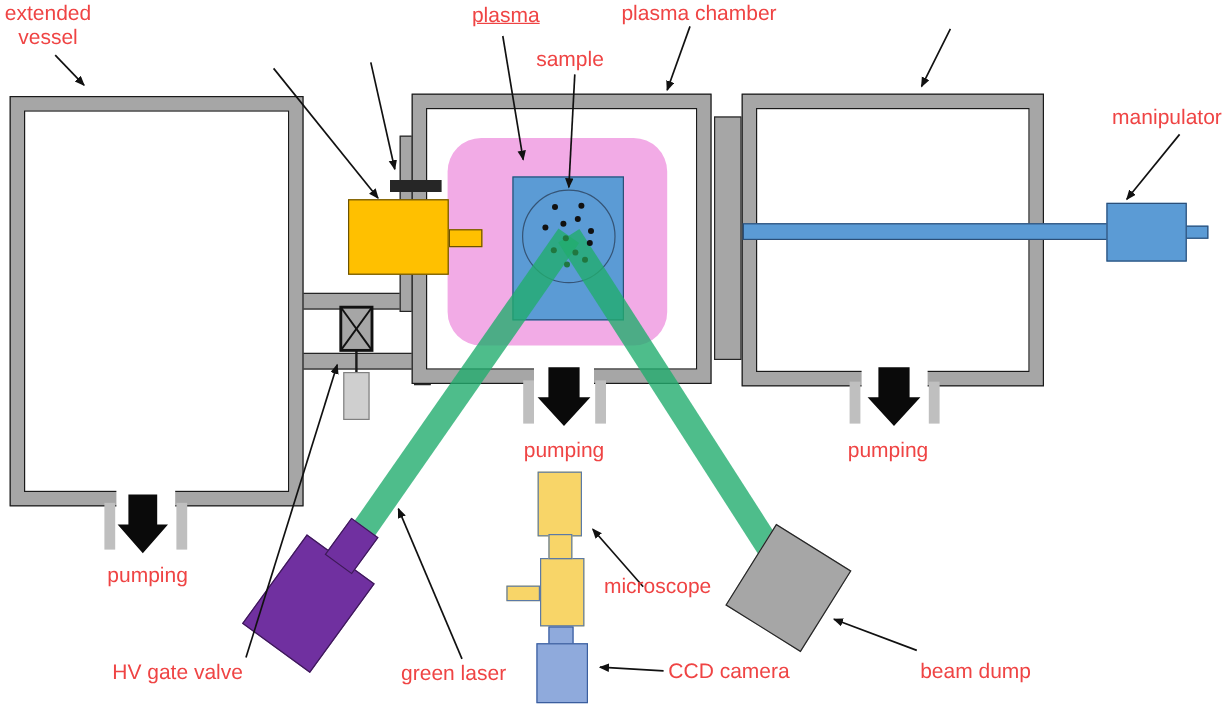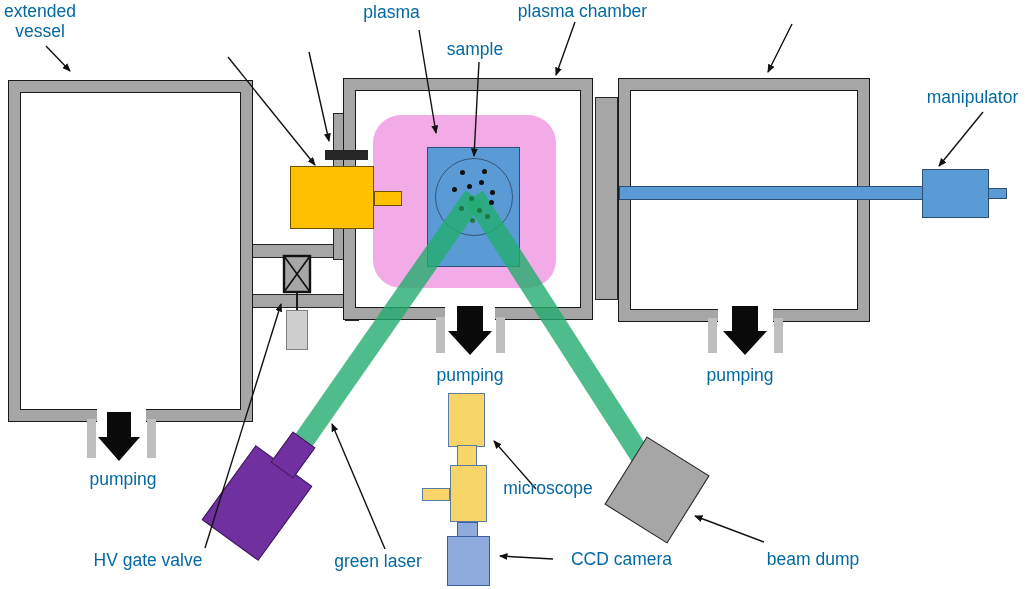--- a/index.html
+++ b/index.html
@@ -2,21 +2,21 @@
 <html><head>
 <meta charset="utf-8">
 <style>
   html,body{margin:0;padding:0;background:#fff;}
   #canvas{
     position:relative;width:1025px;height:589px;background:#ffffff;
     font-family:"Liberation Sans",sans-serif;color:#111;overflow:hidden;
   }
   .lbl{
     position:absolute;font-size:17.5px;line-height:1.12;text-align:center;
-    color:#0369a1;white-space:normal;
+    color:#ef4444;white-space:normal;
   }
   .nowrap{white-space:nowrap;}
   
   .frame{position:absolute;background:#A6A6A6;border:1.6px solid #1a1a1a;box-sizing:border-box;}
   .frame .inner{position:absolute;left:11px;top:11px;right:11px;bottom:11px;background:#ffffff;border:1.4px solid #1a1a1a;}
   .pipe{position:absolute;background:#A6A6A6;border:1.3px solid #262626;box-sizing:border-box;}
   .stub{position:absolute;background:#BFBFBF;}
   .gapwhite{position:absolute;background:#ffffff;}
   .beam{position:absolute;height:21px;background:rgba(34,173,110,0.8);}
   .dot{position:absolute;width:5px;height:5px;border-radius:50%;}
@@ -123,26 +123,26 @@
     <line x1="792" y1="24" x2="768" y2="72" stroke="#111" stroke-width="1.4" marker-end="url(#ah)"></line>
     <line x1="983" y1="112" x2="939" y2="166" stroke="#111" stroke-width="1.4" marker-end="url(#ah)"></line>
     <line x1="205" y1="548" x2="281" y2="304" stroke="#111" stroke-width="1.4" marker-end="url(#ah)"></line>
     <line x1="385" y1="549" x2="332" y2="424" stroke="#111" stroke-width="1.4" marker-end="url(#ah)"></line>
     <line x1="536" y1="489" x2="494" y2="441" stroke="#111" stroke-width="1.4" marker-end="url(#ah)"></line>
     <line x1="553" y1="559" x2="500" y2="556" stroke="#111" stroke-width="1.4" marker-end="url(#ah)"></line>
     <line x1="764" y1="542" x2="695" y2="516" stroke="#111" stroke-width="1.4" marker-end="url(#ah)"></line>
   </svg>
 
   <div class="lbl" style="left:0px;top:2px;width:80px;">extended vessel</div>
-  <div class="lbl nowrap" style="left:354px;top:3px;width:75px;">plasma</div>
+  <div class="lbl nowrap" style="left:384px;top:3px;width:75px;text-decoration:underline;">plasma</div>
   <div class="lbl nowrap" style="left:440px;top:40px;width:70px;">sample</div>
   <div class="lbl nowrap" style="left:510px;top:2px;width:145px;">plasma chamber</div>
   <div class="lbl nowrap" style="left:920px;top:88px;width:105px;">manipulator</div>
   <div class="lbl nowrap" style="left:84px;top:470px;width:78px;">pumping</div>
   <div class="lbl nowrap" style="left:430px;top:366px;width:80px;">pumping</div>
   <div class="lbl nowrap" style="left:700px;top:366px;width:80px;">pumping</div>
   <div class="lbl nowrap" style="left:88px;top:551px;width:120px;text-align:center;">HV gate valve</div>
   <div class="lbl nowrap" style="left:328px;top:552px;width:100px;">green laser</div>
   <div class="lbl nowrap" style="left:498px;top:479px;width:100px;">microscope</div>
-  <div class="lbl nowrap" style="left:555px;top:550px;width:105px;margin-left:14px;">CCD camera</div>
+  <div class="lbl nowrap" style="left:555px;top:550px;width:105px;">CCD camera</div>
   <div class="lbl nowrap" style="left:740px;top:550px;width:108px;margin-left:19px;">beam dump</div>
 
 </div>
 
 </body></html>

